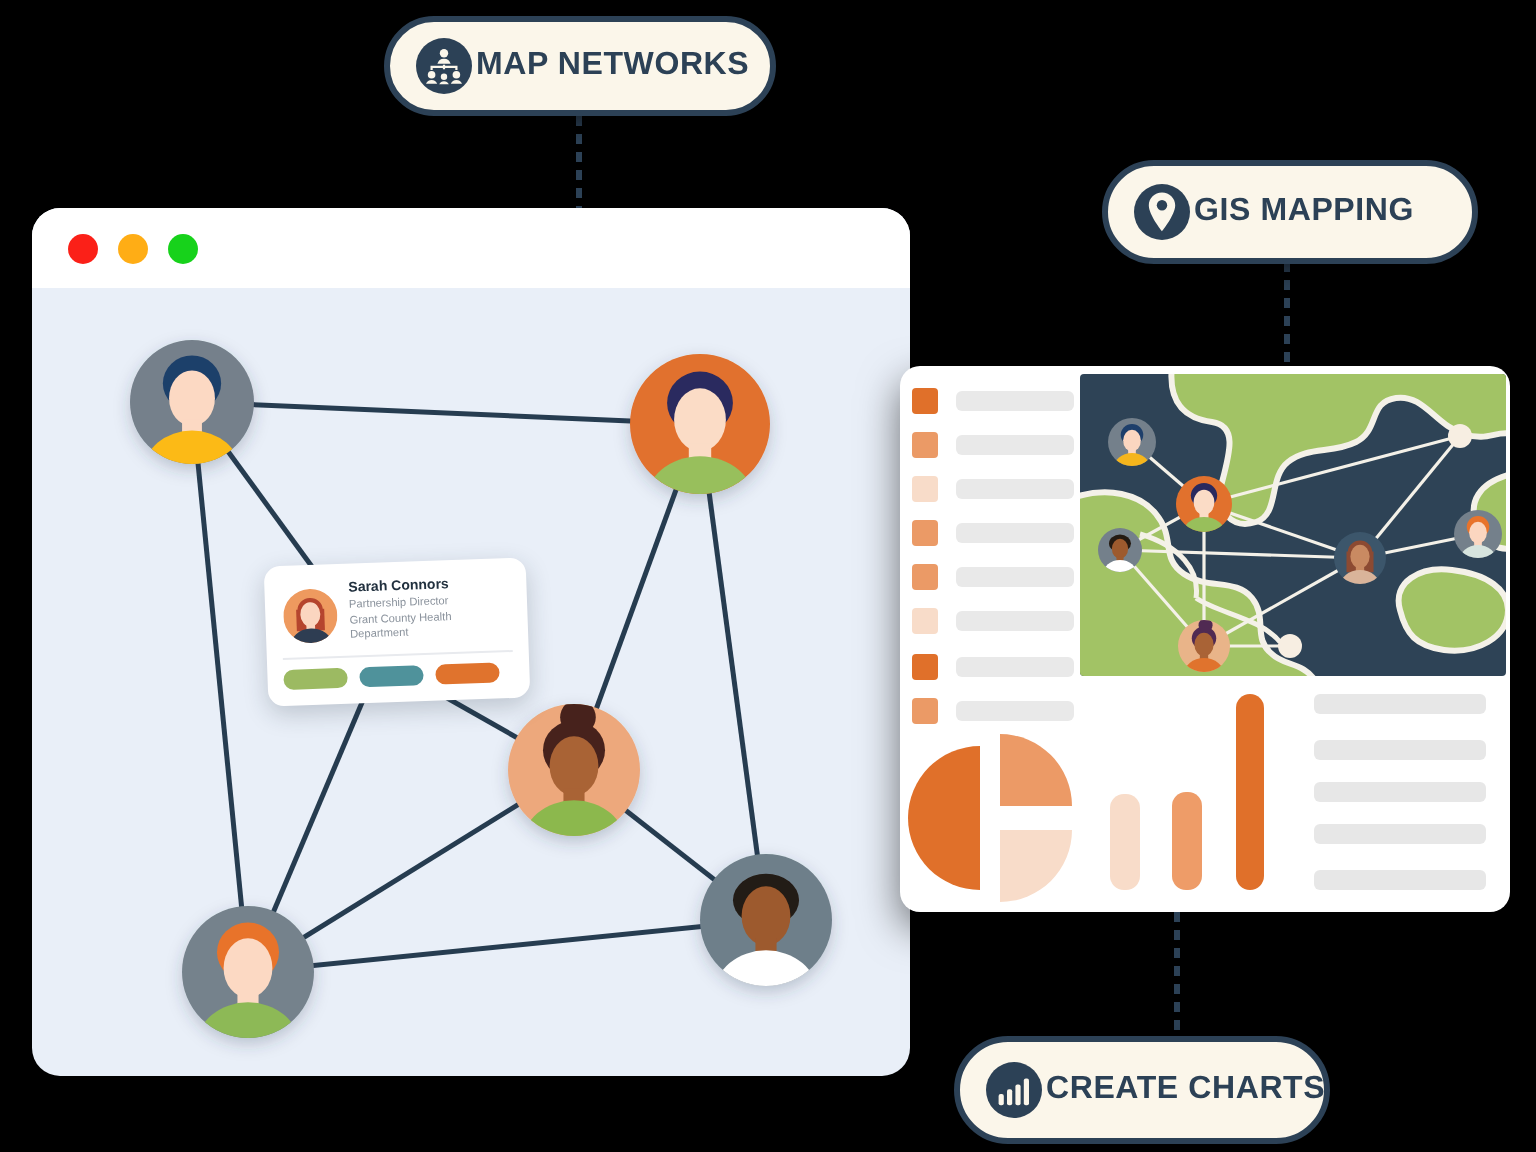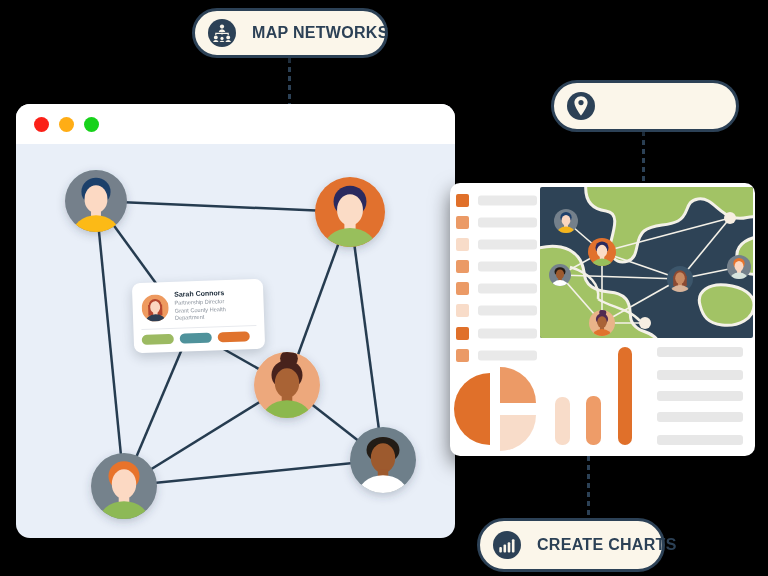--- a/index.html
+++ b/index.html
@@ -1,20 +1,20 @@
 <!DOCTYPE html>
 <html><head>
 <meta charset="utf-8">
 <style>
   html,body{margin:0;padding:0;background:#000;width:768px;height:576px;overflow:hidden;
     font-family:"Liberation Sans", sans-serif;}
   .stage{position:relative;width:768px;height:576px;background:#000;}
 
   
-  .badge{position:absolute;display:flex;align-items:center;gap:16px;padding-left:13px;
+  .badge{position:absolute;display:flex;align-items:center;gap:2px;padding-left:13px;
     background:#fbf6ea;border:3px solid #2c4156;border-radius:28px;box-sizing:border-box;
     box-shadow:0 4px 10px rgba(0,0,0,.5);z-index:40;}
   .badge-icon{width:28px;height:28px;border-radius:50%;background:#2c4156;flex:0 0 auto;
     display:flex;align-items:center;justify-content:center;}
   .badge-icon svg{width:28px;height:28px;display:block;}
   .badge-label{font-size:16px;font-weight:800;color:#2c4156;letter-spacing:.3px;white-space:nowrap;}
   .badge-map{left:192px;top:8px;width:196px;height:50px;}
   .badge-gis{left:551px;top:80px;width:188px;height:52px;}
   .badge-charts{left:477px;top:518px;width:188px;height:54px;}
 
@@ -378,20 +378,21 @@
     <span class="badge-label">MAP NETWORKS</span>
   </div>
 
   <div class="badge badge-gis">
     <span class="badge-icon">
       <svg viewBox="0 0 28 28">
         <path fill="#fbf6ea" d="M14 4.2c-3.7 0-6.6 2.9-6.6 6.4 0 4.9 6.6 13 6.6 13s6.6-8.1 6.6-13c0-3.5-2.9-6.4-6.6-6.4z"></path>
         <circle cx="14" cy="10.6" r="2.6" fill="#2c4156"></circle>
       </svg>
     </span>
+    <span class="badge-label">GIS MAPPING</span>
   </div>
 
   <div class="badge badge-charts">
     <span class="badge-icon">
       <svg viewBox="0 0 28 28">
         <g fill="#fbf6ea">
           <rect x="6.3" y="16" width="2.6" height="5.6" rx="1"></rect>
           <rect x="10.5" y="13.6" width="2.6" height="8" rx="1"></rect>
           <rect x="14.7" y="11.2" width="2.6" height="10.4" rx="1"></rect>
           <rect x="18.9" y="8.2" width="2.6" height="13.4" rx="1"></rect>

